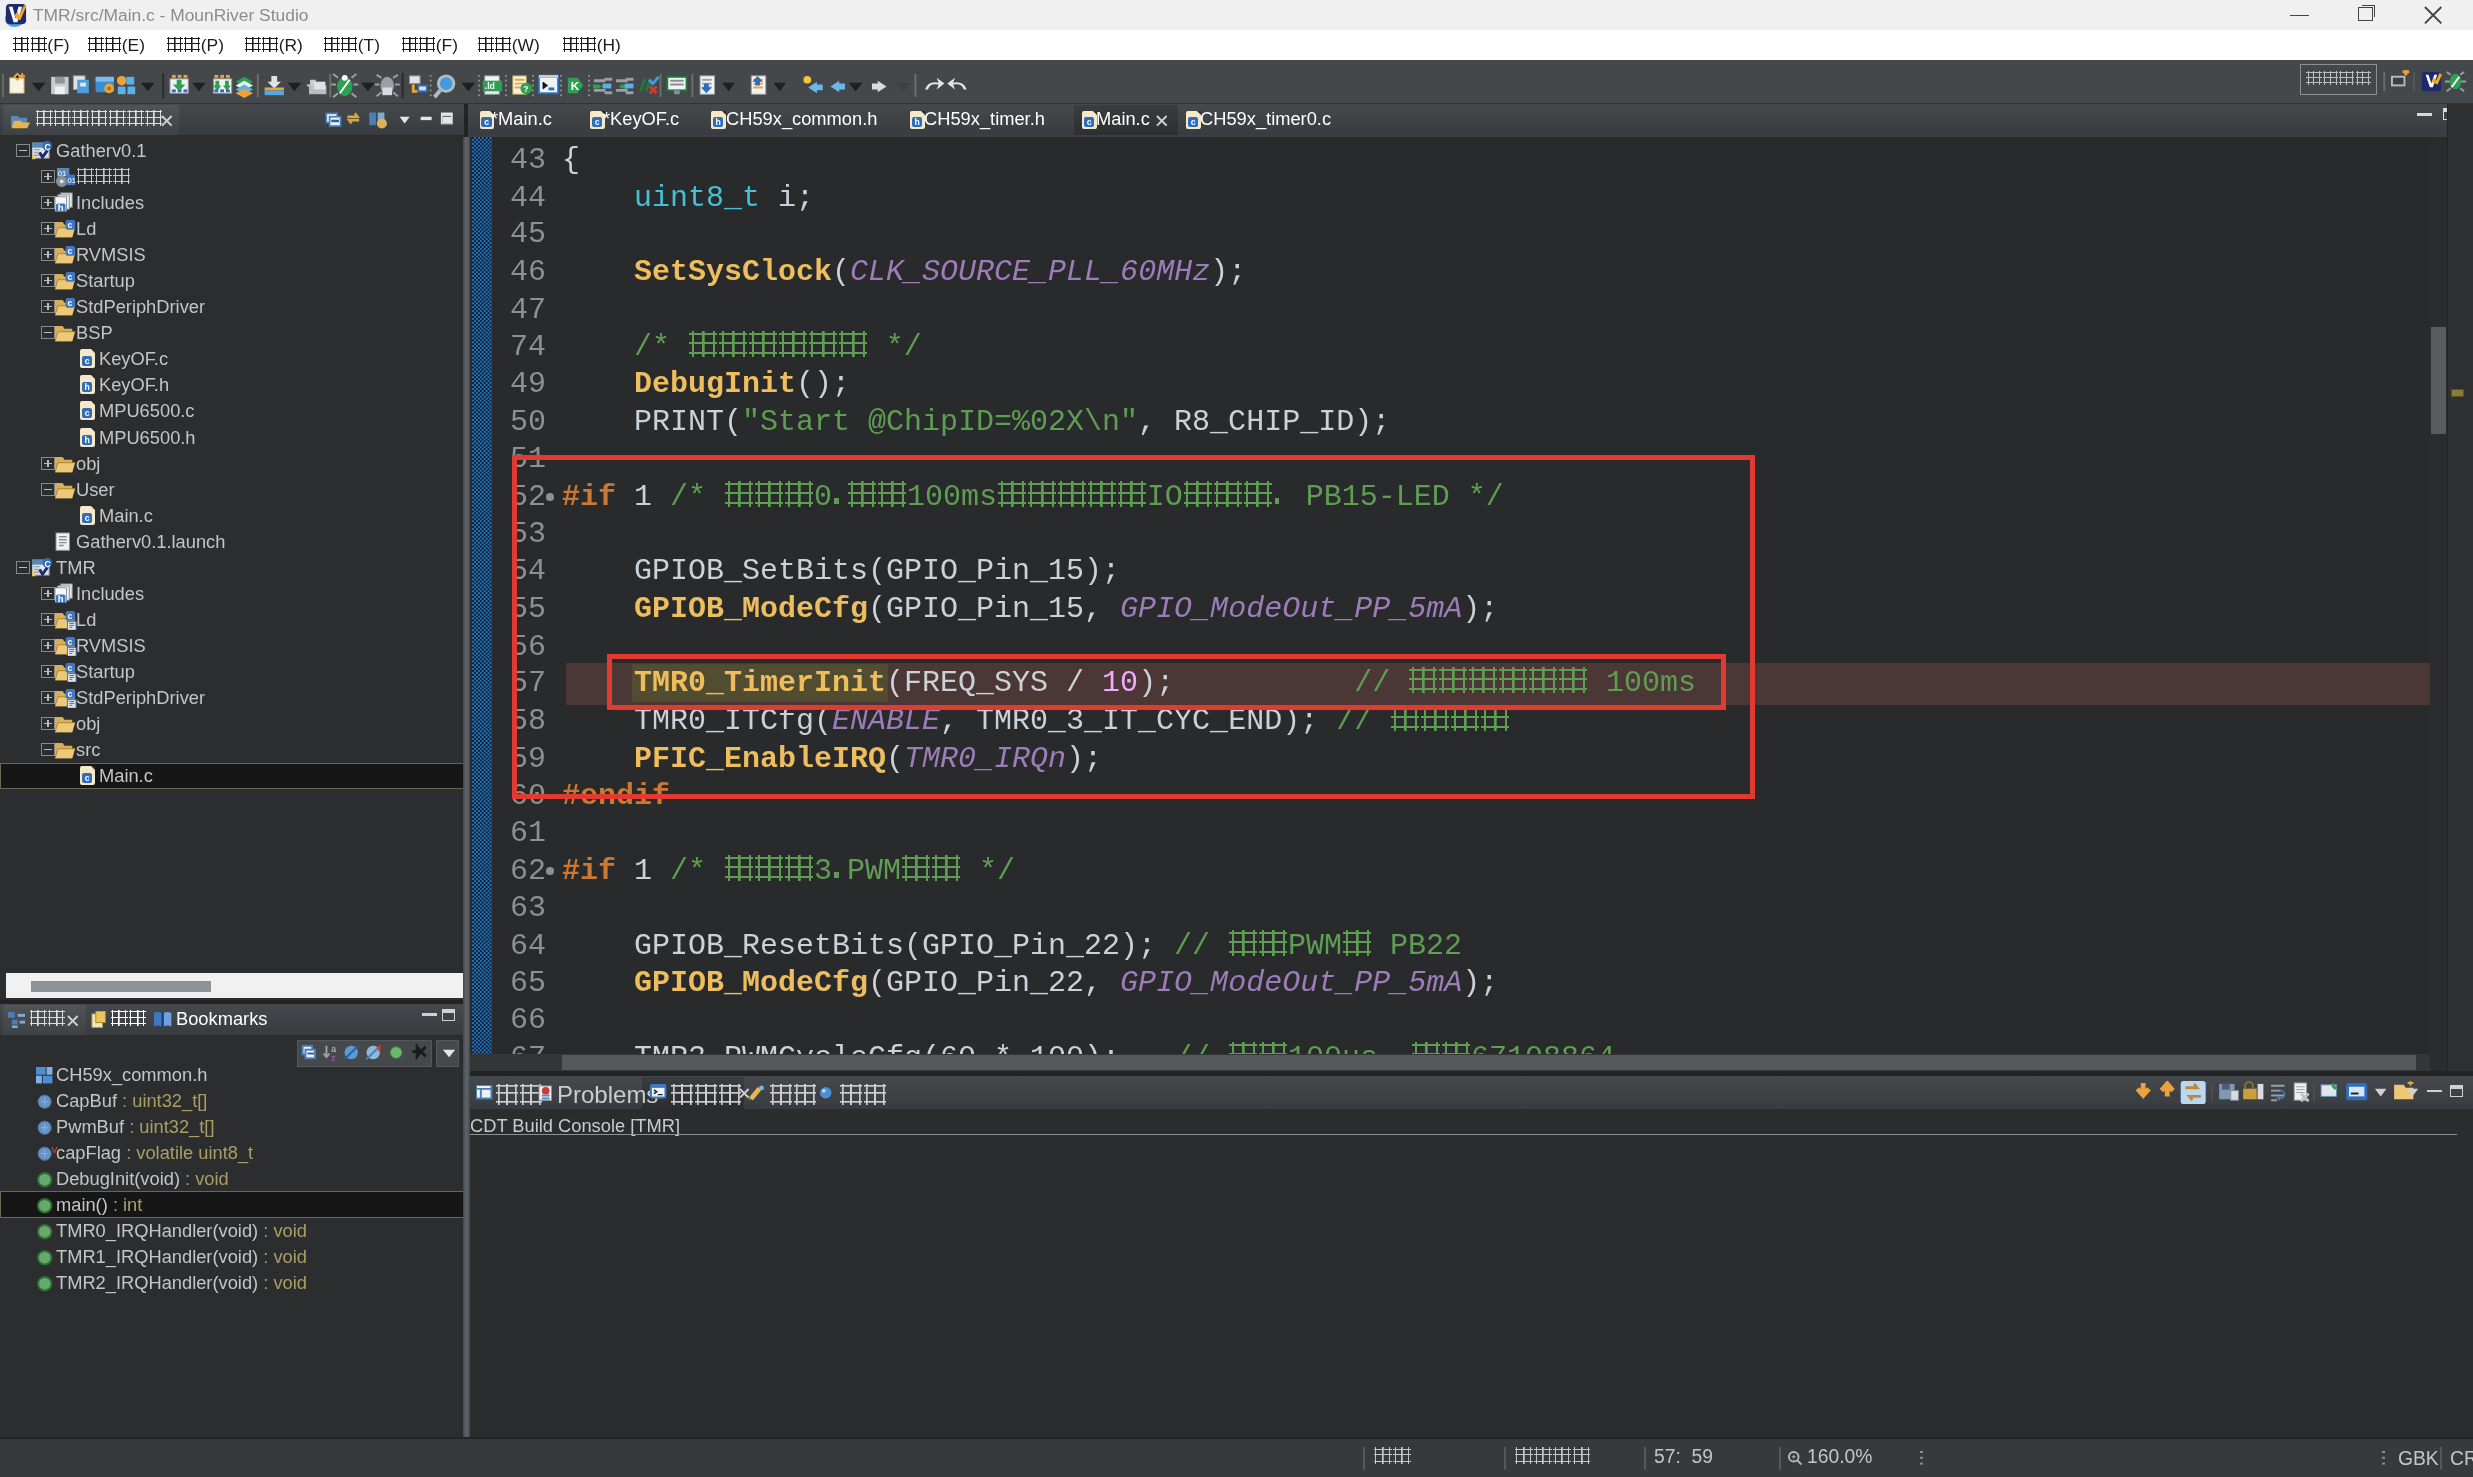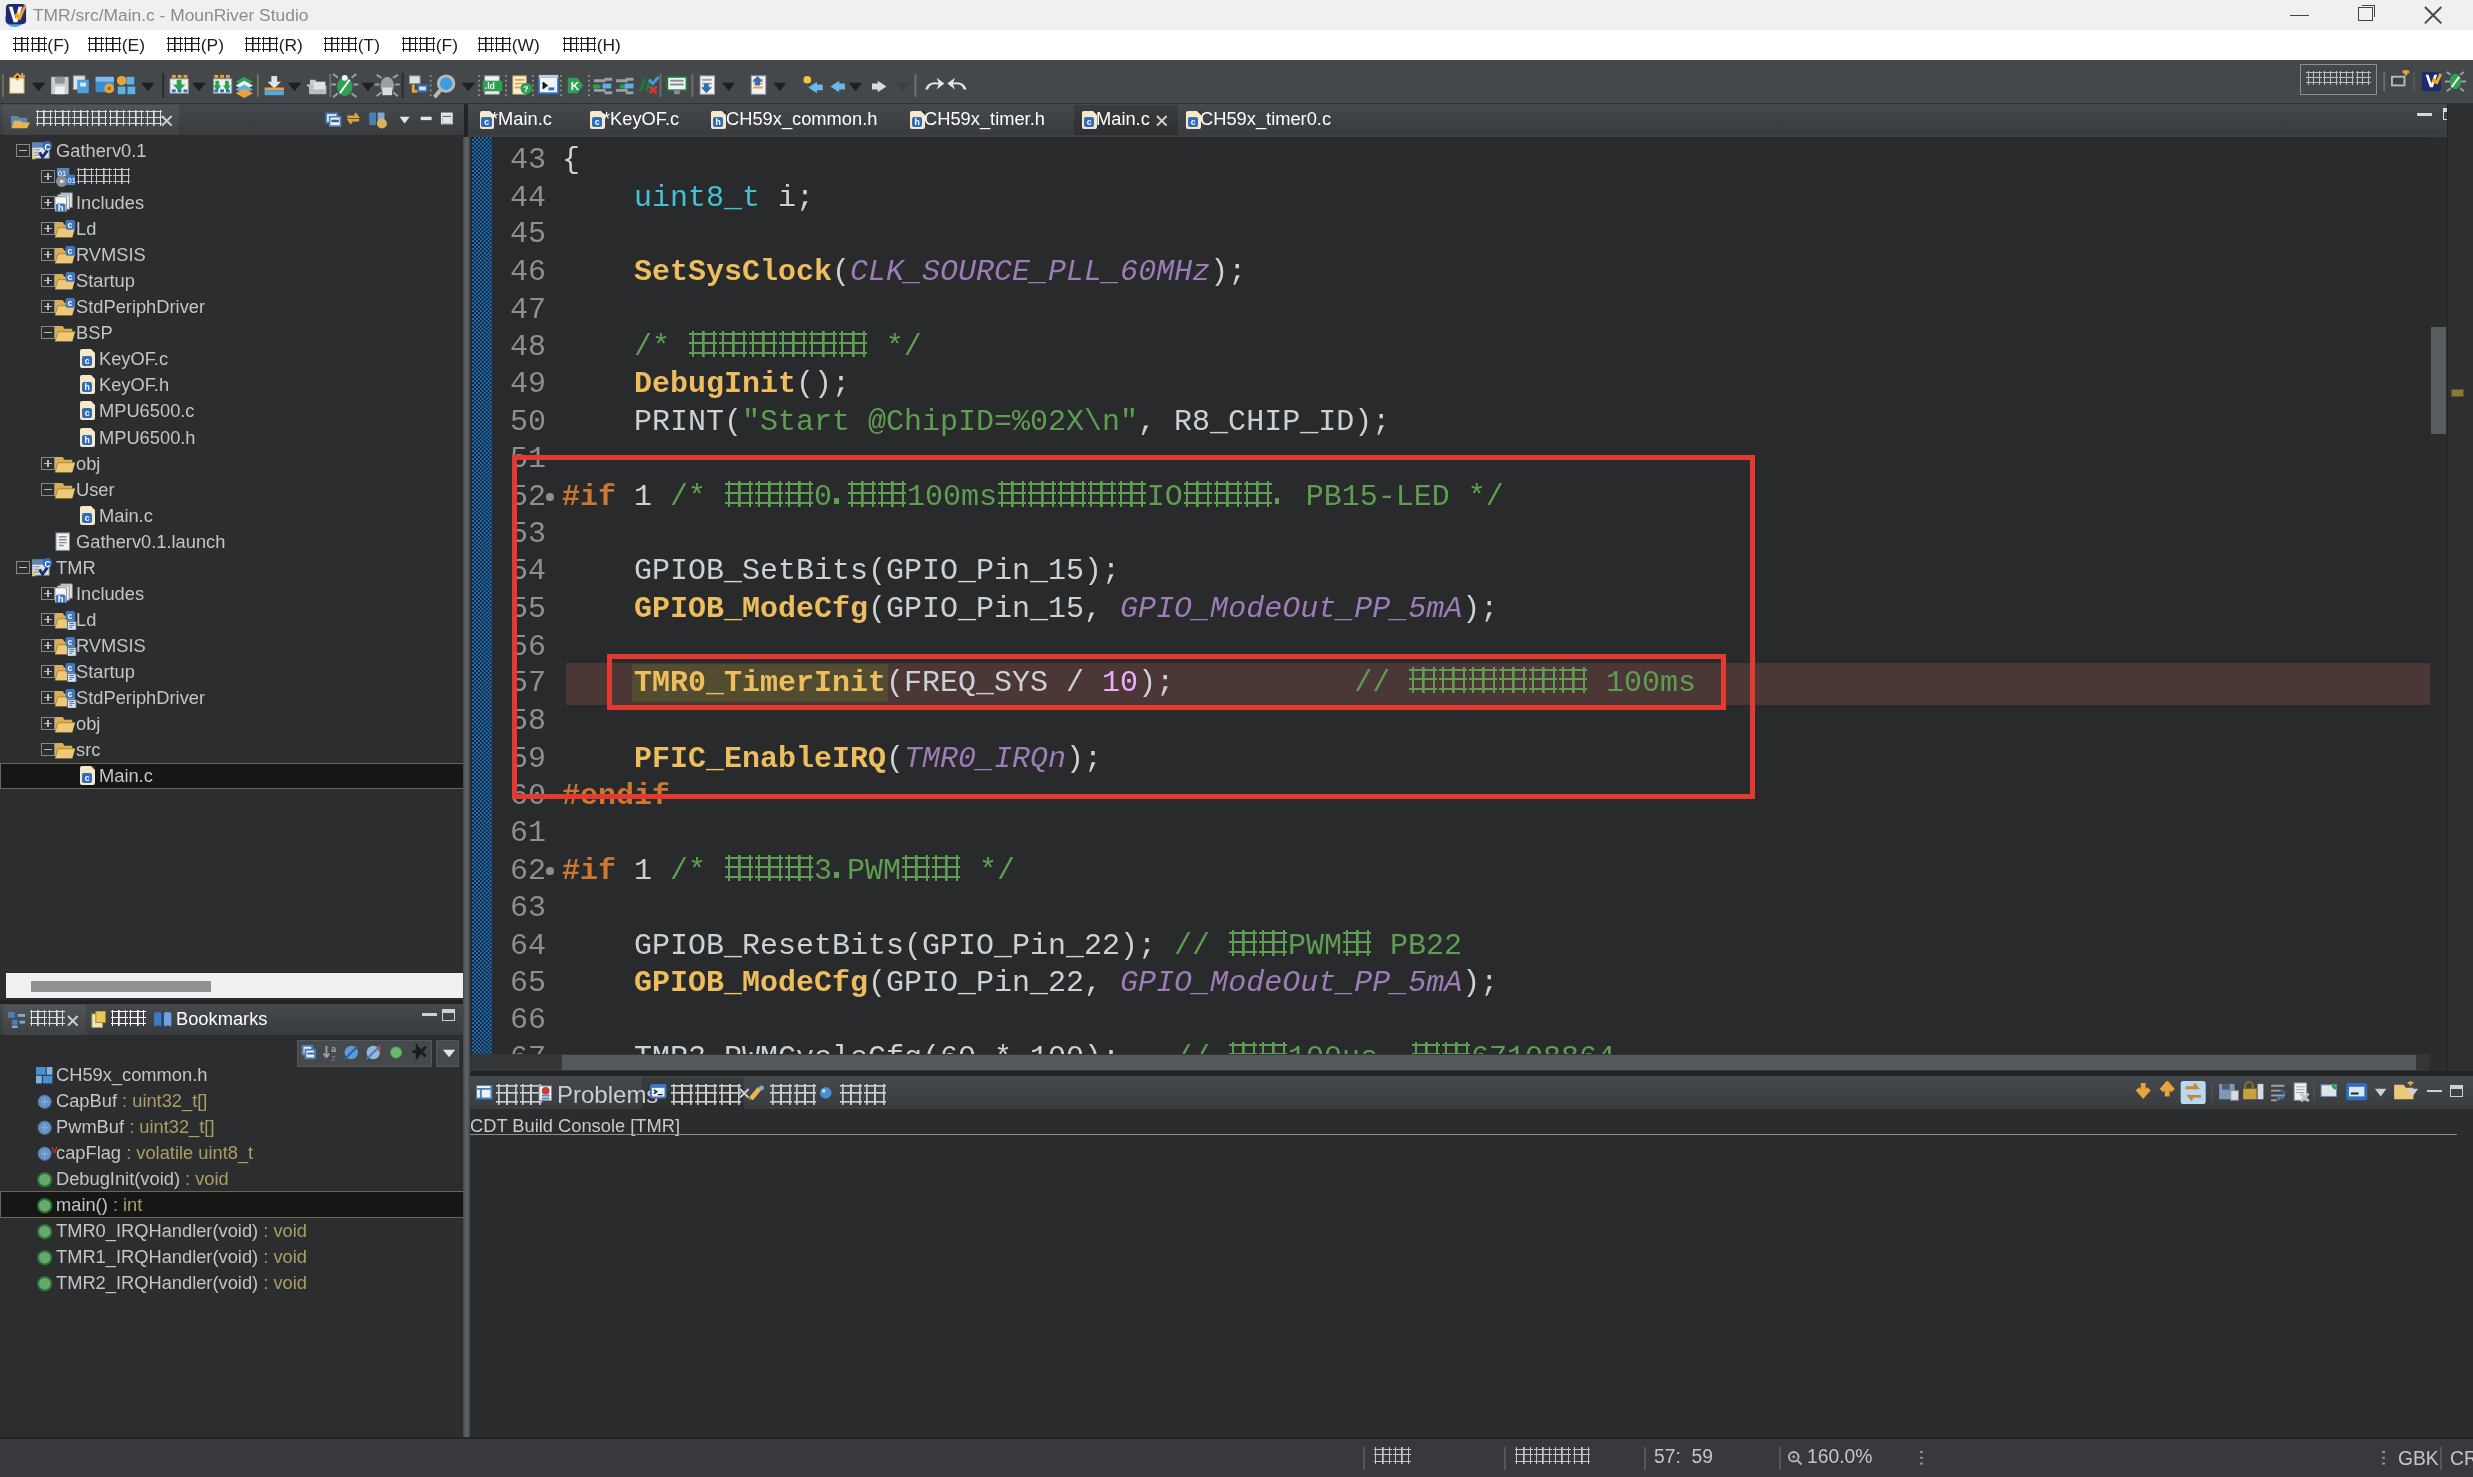--- a/index.html
+++ b/index.html
@@ -665,39 +665,40 @@
  <div class="a" style="left:98px;top:559px;width:1864px;height:42px;background:#4a3736"></div>
  <div id="codewrap" class="a" style="left:-468px;top:-104px;width:2474px;height:1072px;clip-path:inset(137px 43px 17.4px 488px)">
       <div class="code lnum" style="top:141px">43</div>
 <div class="code cline" style="top:141px"><span class="pl">{</span></div>
 <div class="code lnum" style="top:179px">44</div>
 <div class="code cline" style="top:179px"><span class="pl">    </span><span class="ty">uint8_t</span><span class="pl"> i;</span></div>
 <div class="code lnum" style="top:215px">45</div>
 <div class="code lnum" style="top:253px">46</div>
 <div class="code cline" style="top:253px"><span class="pl">    </span><span class="fn">SetSysClock</span><span class="pl">(</span><span class="mc">CLK_SOURCE_PLL_60MHz</span><span class="pl">);</span></div>
 <div class="code lnum" style="top:291px">47</div>
-<div class="code lnum" style="top:328px">48</div>
+<div class="code lnum" style="top:328px">74</div>
 <div class="code cline" style="top:328px"><span class="cm">    /* <i class="cj"></i><i class="cj"></i><i class="cj"></i><i class="cj"></i><i class="cj"></i><i class="cj"></i> */</span></div>
 <div class="code lnum" style="top:365px">49</div>
 <div class="code cline" style="top:365px"><span class="pl">    </span><span class="fn">DebugInit</span><span class="pl">();</span></div>
 <div class="code lnum" style="top:403px">50</div>
 <div class="code cline" style="top:403px"><span class="pl">    PRINT(</span><span class="cm">"Start @ChipID=%02X\n"</span><span class="pl">, R8_CHIP_ID);</span></div>
 <div class="code lnum" style="top:440px">51</div>
 <div class="code lnum" style="top:478px">52</div>
 <div class="a" style="left:546px;top:493px;width:7.7px;height:7.7px;border-radius:50%;background:#8d8f90"></div>
 <div class="code cline" style="top:478px"><span class="kw">#if</span><span class="pl"> 1 </span><span class="cm">/* <i class="cj"></i><i class="cj"></i><i class="cj"></i>0<i class="cjc"></i><i class="cj"></i><i class="cj"></i>100ms<i class="cj"></i><i class="cj"></i><i class="cj"></i><i class="cj"></i><i class="cj"></i>IO<i class="cj"></i><i class="cj"></i><i class="cj"></i><i class="cjc"></i> PB15-LED */</span></div>
 <div class="code lnum" style="top:515px">53</div>
 <div class="code lnum" style="top:552px">54</div>
 <div class="code cline" style="top:552px"><span class="pl">    GPIOB_SetBits(GPIO_Pin_15);</span></div>
 <div class="code lnum" style="top:590px">55</div>
 <div class="code cline" style="top:590px"><span class="pl">    </span><span class="fn">GPIOB_ModeCfg</span><span class="pl">(GPIO_Pin_15, </span><span class="mc">GPIO_ModeOut_PP_5mA</span><span class="pl">);</span></div>
 <div class="code lnum" style="top:628px">56</div>
 <div class="code lnum" style="top:664px">57</div>
 <div class="code cline" style="top:664px"><span class="pl">    </span><span class="fn" style="background:#524c31;box-shadow:0 0 0 1.9px #524c31">TMR0_TimerInit</span><span class="pl">(FREQ_SYS / </span><span class="nm">10</span><span class="pl">);</span><span class="pl">          </span><span class="cm">// <i class="cj"></i><i class="cj"></i><i class="cj"></i><i class="cj"></i><i class="cj"></i><i class="cj"></i> 100ms</span></div>
 <div class="code lnum" style="top:702px">58</div>
+<div class="code cline" style="top:702px"><span class="pl">    TMR0_ITCfg(</span><span class="mc">ENABLE</span><span class="pl">, TMR0_3_IT_CYC_END); </span><span class="cm">// <i class="cj"></i><i class="cj"></i><i class="cj"></i><i class="cj"></i></span></div>
 <div class="code lnum" style="top:740px">59</div>
 <div class="code cline" style="top:740px"><span class="pl">    </span><span class="fn">PFIC_EnableIRQ</span><span class="pl">(</span><span class="mc">TMR0_IRQn</span><span class="pl">);</span></div>
 <div class="code lnum" style="top:777px">60</div>
 <div class="code cline" style="top:777px"><span class="kw">#endif</span></div>
 <div class="code lnum" style="top:814px">61</div>
 <div class="code lnum" style="top:852px">62</div>
 <div class="a" style="left:546px;top:867px;width:7.7px;height:7.7px;border-radius:50%;background:#8d8f90"></div>
 <div class="code cline" style="top:852px"><span class="kw">#if</span><span class="pl"> 1 </span><span class="cm">/* <i class="cj"></i><i class="cj"></i><i class="cj"></i>3<i class="cjc"></i>PWM<i class="cj"></i><i class="cj"></i> */</span></div>
 <div class="code lnum" style="top:889px">63</div>
 <div class="code lnum" style="top:927px">64</div>

